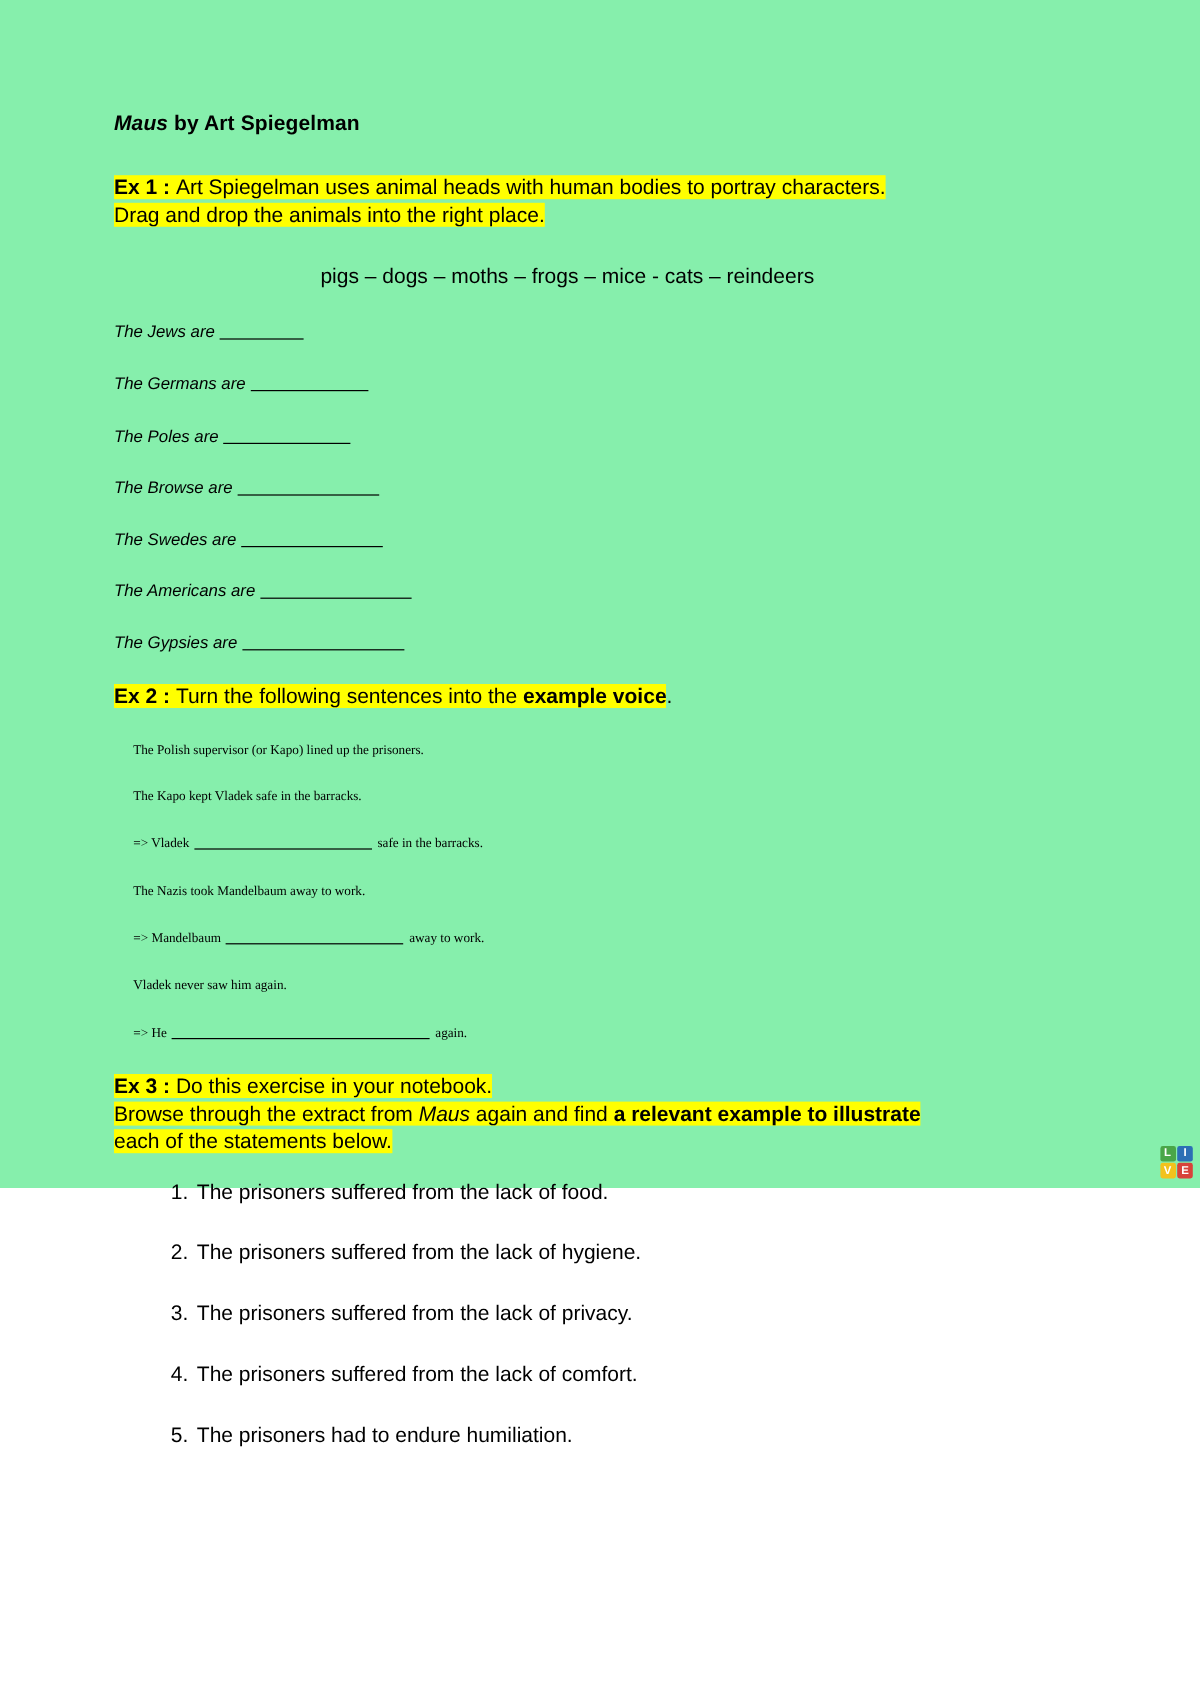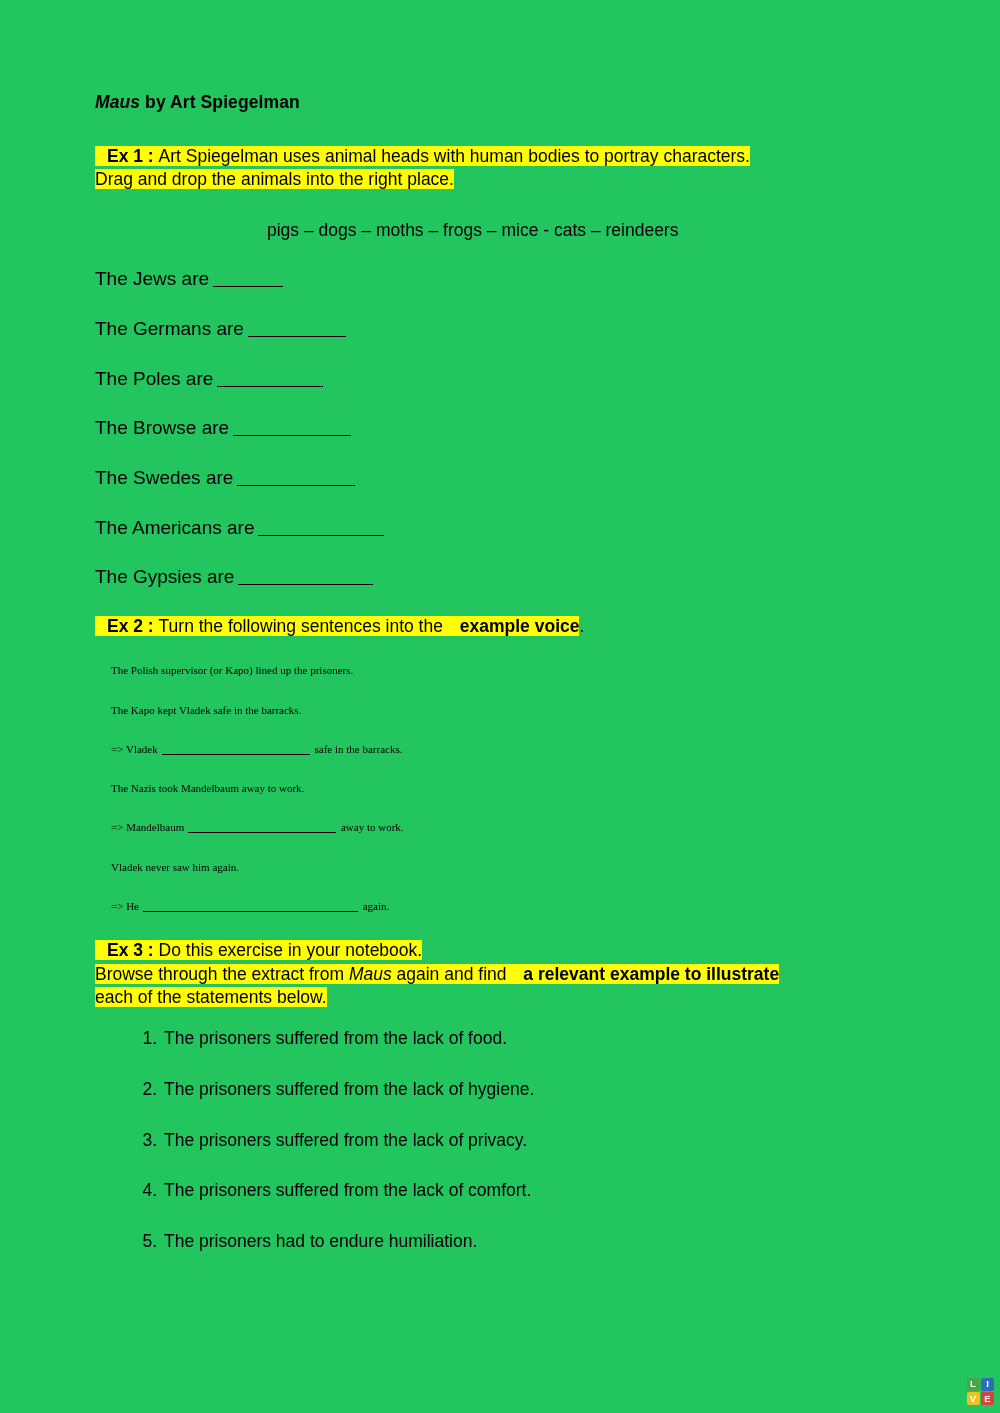--- a/index.html
+++ b/index.html
@@ -12,22 +12,22 @@
     height: 1413px;
     position: relative;
     font-family: "Liberation Sans", sans-serif;
     color: #000000;
     overflow: hidden;
   }
   .page {
     position: absolute;
     left: 0; top: 0;
     width: 1000px;
-    height: 1413px;
-    background: #22c55e;
+    height: 990px;
+    background: #86efac;
   }
   .content {
     position: absolute;
     left: 95px;
     top: 92px;
     width: 810px;
   }
 
   .doc-title {
     font-size: 17.5px;
@@ -41,36 +41,37 @@
   .hl-block {
     font-size: 17.5px;
     line-height: 1.33;
     margin: 0;
   }
   .hl {
     background: #ffff00;
     box-decoration-break: clone;
     -webkit-box-decoration-break: clone;
   }
-  .b { font-weight: bold; padding-left: 12px; }
+  .b { font-weight: bold; }
   .i { font-style: italic; }
 
   .wordbank {
     font-size: 17.5px;
     margin: 28px 0 0 0;
     padding-left: 172px;
     line-height: 1.3;
   }
 
   .fill-list { margin: 25px 0 0 0; }
   .fill-row {
-    font-size: 19px;
+    font-size: 14px;
     line-height: 1.3;
     margin-bottom: 25px;
     white-space: nowrap;
+    font-style: italic;
   }
   .blank {
     display: inline-block;
     border-bottom: 1.6px solid #000;
     vertical-align: baseline;
     height: 0.92em;
     margin: 0 2px -2px 4px;
   }
 
   .ex2-head { margin-top: 21px; }

